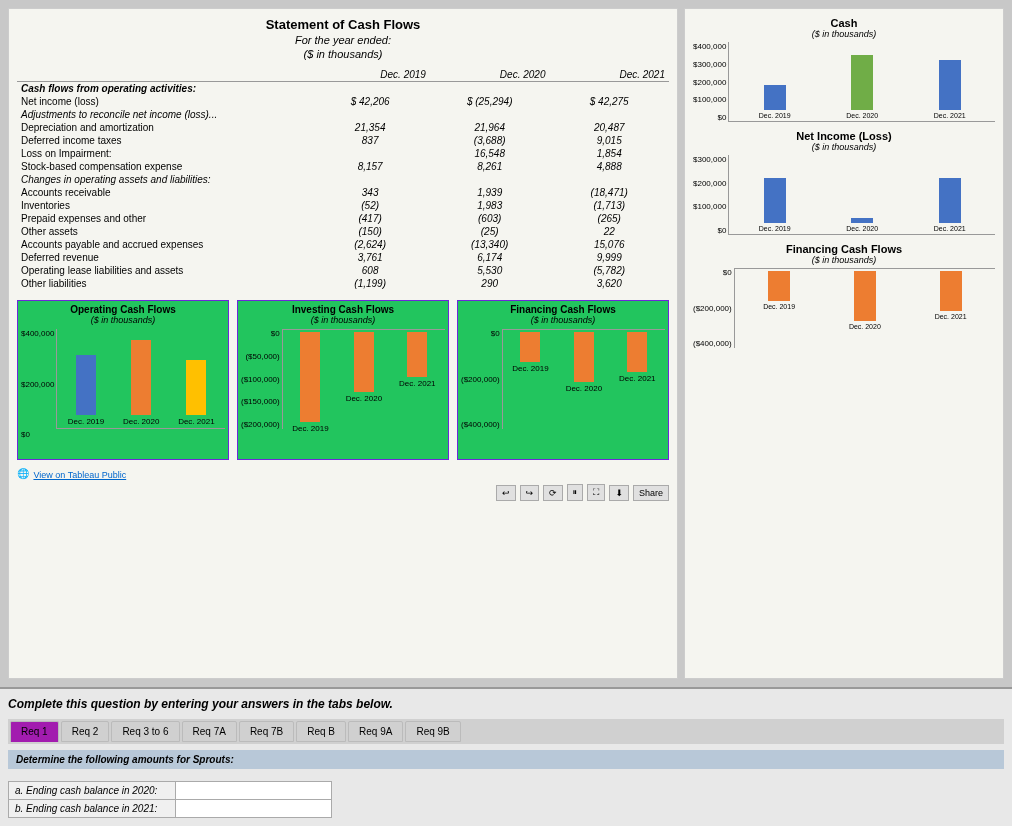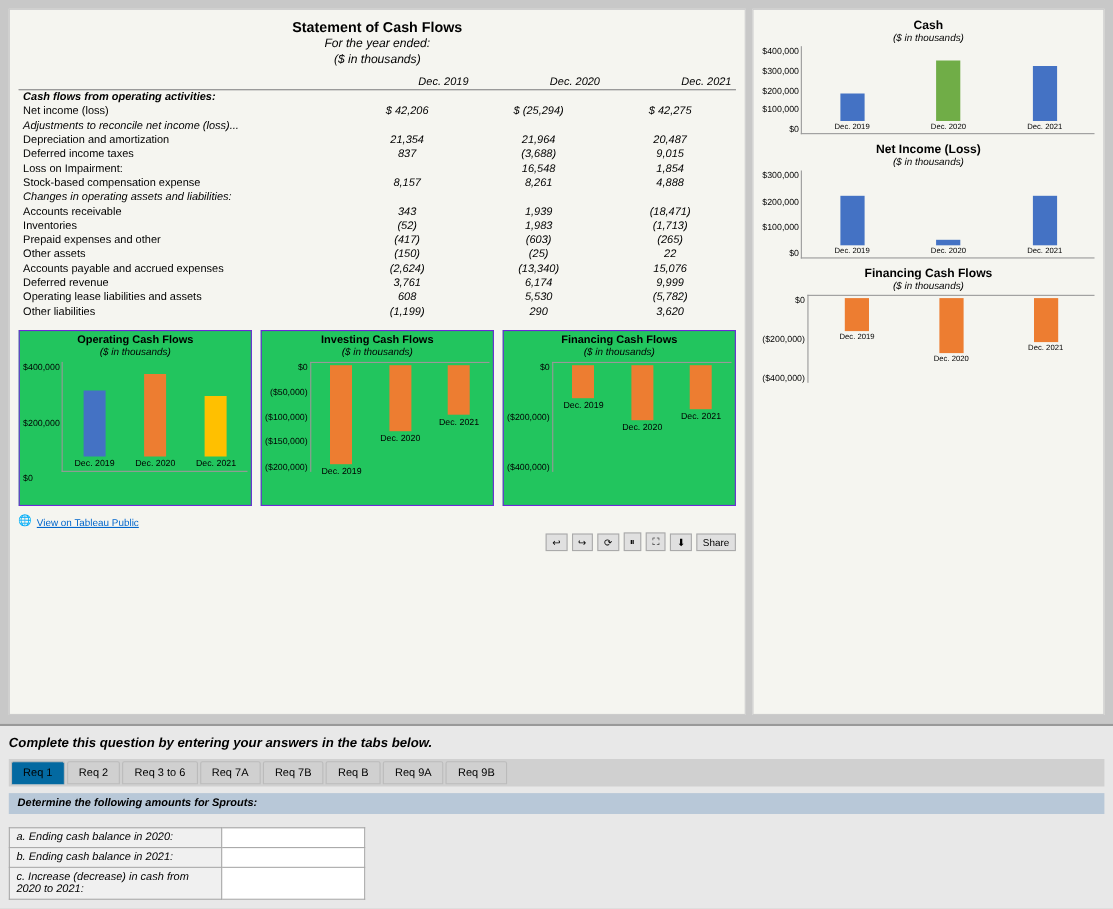--- a/index.html
+++ b/index.html
@@ -187,21 +187,21 @@
     }
     .tab {
       padding: 4px 10px;
       background: #d0d0d0;
       border: 1px solid #bbb;
       cursor: pointer;
       font-size: 10px;
       border-radius: 2px 2px 0 0;
     }
     .tab.active {
-      background: #0369a1;
+      background: #a21caf;
       border-bottom: none;
     }
     .req-content {
       background: #b8c8d8;
       padding: 4px 8px;
       font-size: 10px;
       font-weight: bold;
       font-style: italic;
       margin-bottom: 12px;
     }
@@ -577,19 +577,15 @@
   <table class="answer-table">
     <tbody>
         <tr>
       <td class="label-cell">a. Ending cash balance in 2020:</td>
       <td class="input-cell"><input type="text" style="border: none; outline: none; width: 100%; font-size: 10px;"></td>
     </tr>
     <tr>
       <td class="label-cell">b. Ending cash balance in 2021:</td>
       <td class="input-cell"><input type="text" style="border: none; outline: none; width: 100%; font-size: 10px;"></td>
     </tr>
-    <tr>
-      <td class="label-cell">c. Increase (decrease) in cash from 2020 to 2021:</td>
-      <td class="input-cell"><input type="text" style="border: none; outline: none; width: 100%; font-size: 10px;"></td>
-    </tr>
   </tbody>
     </table>
 </div>
 
 </body></html>

